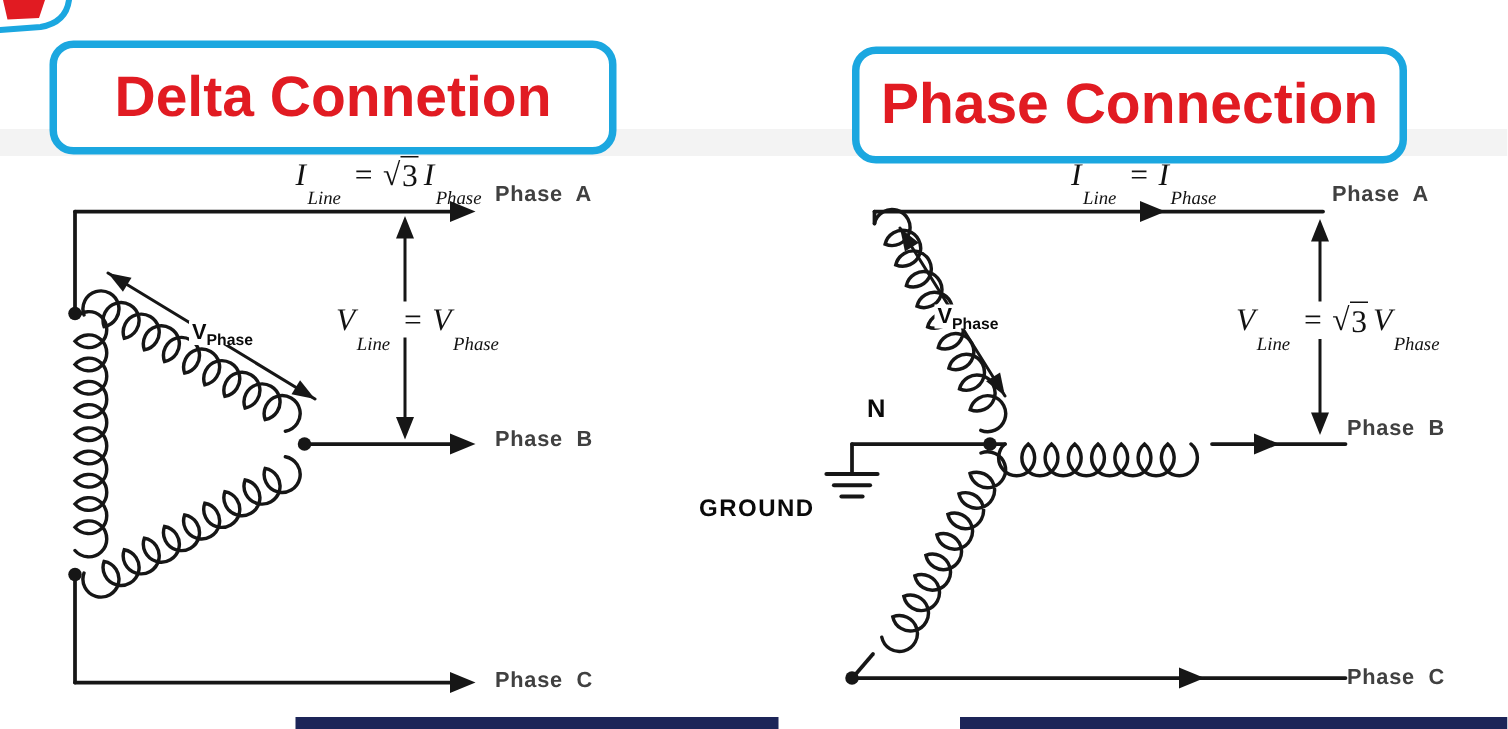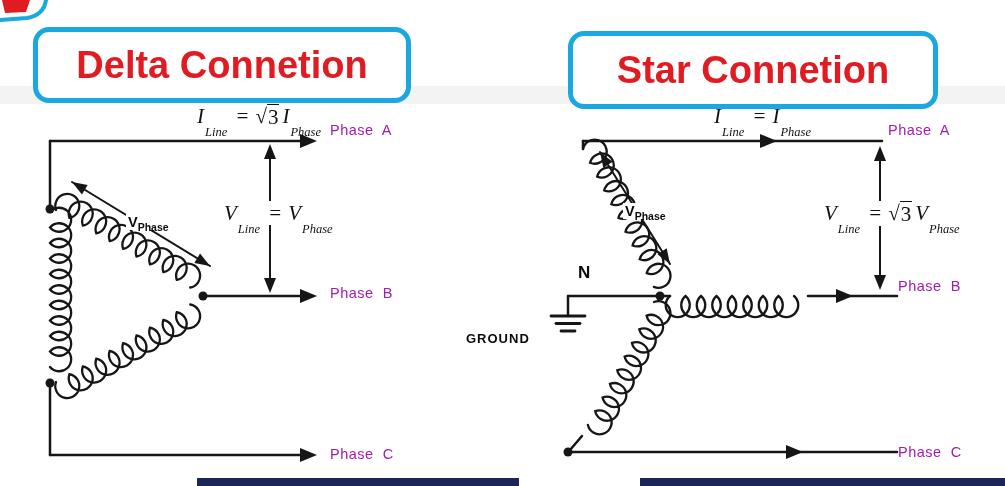--- a/index.html
+++ b/index.html
@@ -29,30 +29,30 @@
   .frad { font-style:normal; }
   .fradicand { font-style:normal; border-top:1.8px solid #111; margin-right:3px; padding:0 1px; }
 
   .wlabel {
     position:absolute; font-family:"Liberation Sans", sans-serif; font-weight:700;
     font-size:14.5px; color:#0a0a0a; background:#ffffff; padding:0 2px; z-index:3;
   }
   .wsub { font-size:10.5px; position:relative; top:4px; }
 
   .phase-label {
-    position:absolute; font-family:"Liberation Sans", sans-serif; font-weight:400;
-    font-size:14.5px; letter-spacing:0.5px; color:#a21caf; white-space:pre; z-index:3;
+    position:absolute; font-family:"Liberation Sans", sans-serif; font-weight:700;
+    font-size:14.5px; letter-spacing:0.5px; color:#404040; white-space:pre; z-index:3;
   }
   .n-label {
     position:absolute; font-family:"Liberation Sans", sans-serif; font-weight:600;
     font-size:17px; color:#0a0a0a; z-index:3;
   }
   .ground-label {
     position:absolute; font-family:"Liberation Sans", sans-serif; font-weight:700;
-    font-size:13px; letter-spacing:1px; color:#0a0a0a; z-index:3;
+    font-size:16px; letter-spacing:1px; color:#0a0a0a; z-index:3;
   }
   .footer-bar { position:absolute; height:8px; background:#1c2558; z-index:2; }
 </style>
 </head>
 <body>
 
 <div class="stage">
 
   <div class="scan-band"></div>
 
@@ -125,21 +125,21 @@
         <polygon points="0,0 -15,-5.5 -15,5.5" fill="#161616" stroke="none" transform="translate(670,264) rotate(58)"></polygon>
         <polygon points="0,0 -15,-5.5 -15,5.5" fill="#161616" stroke="none" transform="translate(600,152) rotate(238)"></polygon>
       </g>
     </g>
   </svg>
 
   <div class="title-box" style="left:33px;top:27px;width:368px;height:66px">
     <span>Delta Connetion</span>
   </div>
   <div class="title-box" style="left:568px;top:31px;width:360px;height:68px">
-    <span>Star Connetion</span>
+    <span>Phase Connection</span>
   </div>
 
   <div class="formula" style="left:193px;top:104px">
     <span>I</span><span class="fsub">Line</span><span class="feq">=</span><span class="frad">√</span><span class="fradicand">3</span><span>I</span><span class="fsub">Phase</span>
   </div>
 
   <div class="formula" style="left:220px;top:201px">
     <span>V</span><span class="fsub">Line</span><span class="feq">=</span><span>V</span><span class="fsub">Phase</span>
   </div>
 

